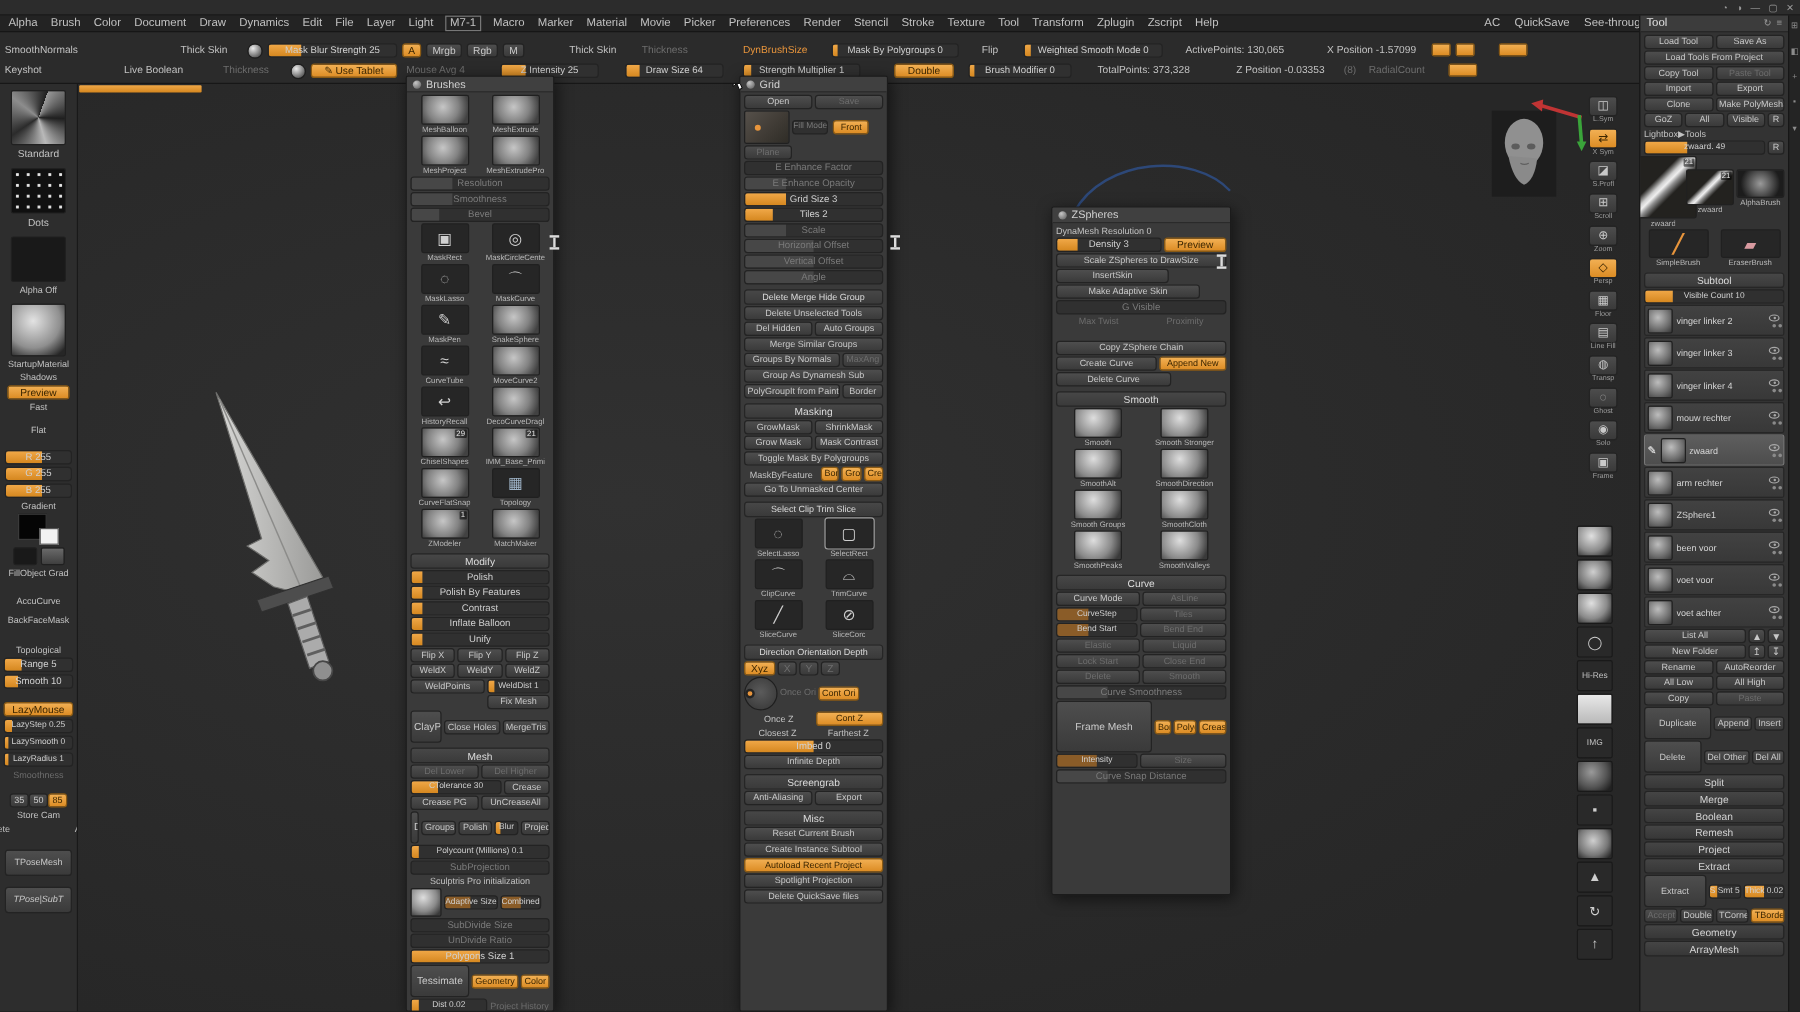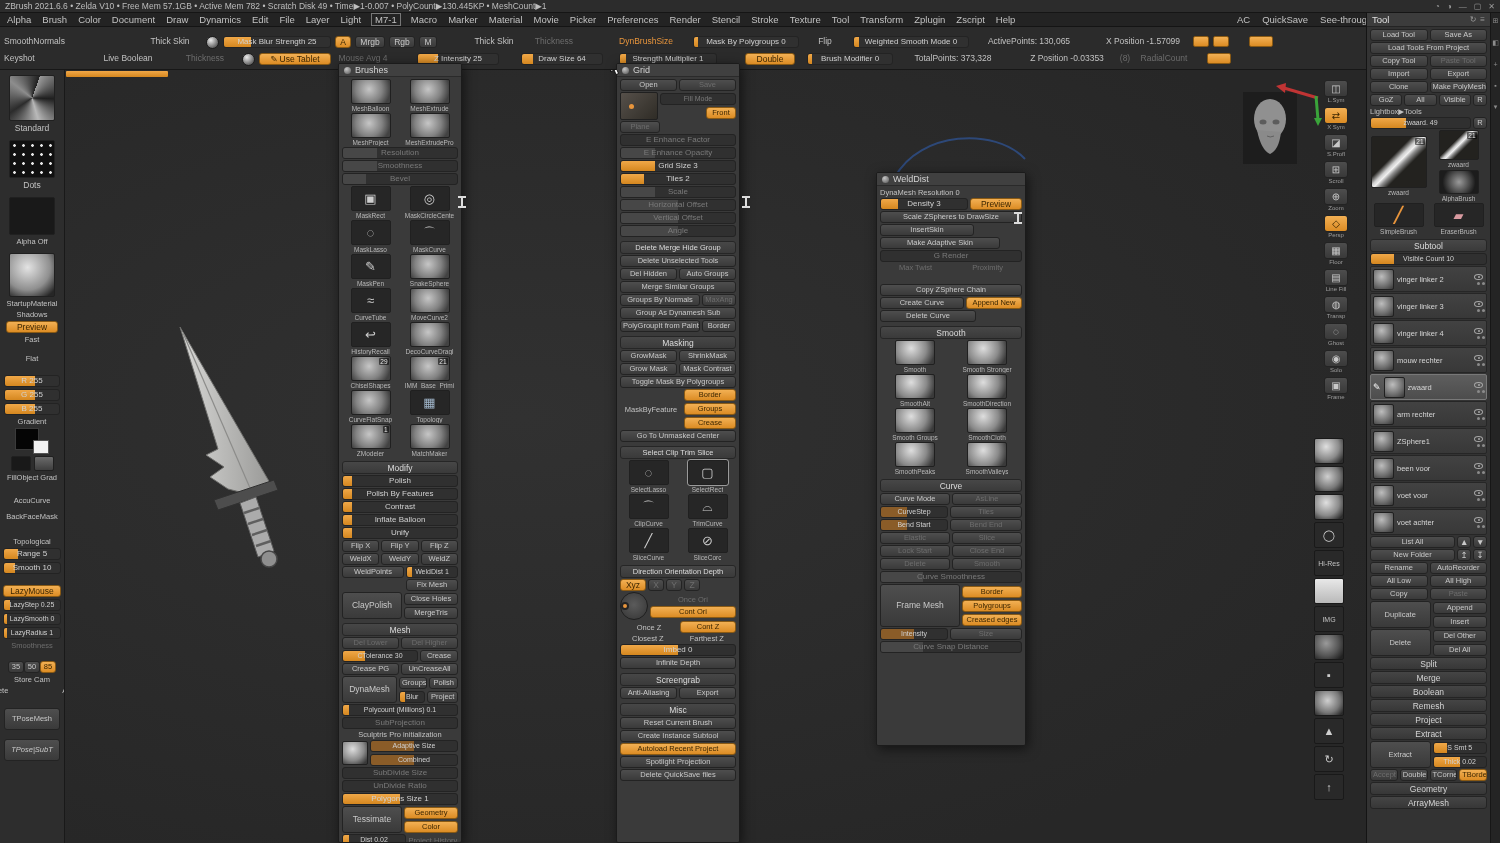--- a/index.html
+++ b/index.html
@@ -35,21 +35,21 @@
 .lab{font-size:8.5px;color:#c2c2c2;text-align:center;white-space:nowrap;overflow:hidden;}
 .lab.c-d{color:#6d6d6d;}
 .lab.c-otx{color:#e8953c;}
 .lab.c-al{text-align:left;}
 .chip{height:11px;border-radius:2px;background:linear-gradient(#f2b054,#dc8c24);border:1px solid #8a5a14;}
 .hdr{margin-top:3px;font-size:8.5px;color:#dcdcdc;text-align:center;background:linear-gradient(#474747,#3a3a3a);border:1px solid #262626;border-radius:3px;height:13px;line-height:12px;white-space:nowrap;overflow:hidden;}
 .hdr.c-sm{font-size:7.5px;}
 .shdr{font-size:8.5px;color:#d4d4d4;text-align:center;background:linear-gradient(#454545,#373737);border:1px solid #242424;border-radius:3px;height:13px;line-height:12px;}
 .wrow{display:flex;align-items:center;gap:2px;}
 .wrow>.btn,.wrow>.sld,.wrow>.shdr{flex:1;}
-.wcol{display:flex;flex-direction:column;gap:2px;flex:1;}
+.wcol{display:flex;gap:2px;flex:1;}
 .wgap{flex:0 0 auto;}
 .wicon{width:13px;height:13px;border-radius:50%;background:radial-gradient(circle at 35% 30%,#ececec,#7a7a7a 60%,#2e2e2e);border:1px solid #1d1d1d;flex:0 0 auto;}
 .thumb{position:relative;background:radial-gradient(circle at 45% 40%,#c6c6c6,#828282 52%,#424242 85%);border:1px solid #202020;border-radius:2px;display:flex;align-items:center;justify-content:center;color:#c9c9c9;flex:0 0 auto;}
 .k-swirl{background:conic-gradient(from 20deg,#999,#1f1f1f,#b9b9b9,#2b2b2b,#8d8d8d,#1f1f1f);}
 .k-dots{background-color:#101010;background-image:radial-gradient(#e6e6e6 1.1px,transparent 1.6px);background-size:9px 9px;}
 .k-dark,.k-dark2{background:#191919;}
 .k-gray{background:linear-gradient(#6a6a6a,#3f3f3f);}
 .k-material{background:radial-gradient(circle at 40% 32%,#e3e3e3,#8f8f8f 58%,#262626 90%);}
 .k-photo{background:linear-gradient(135deg,#56504a,#2f2c26);}
 .k-photo::after{content:"";position:absolute;left:8px;top:11px;width:5px;height:5px;border-radius:50%;background:#e8953c;}
@@ -114,21 +114,20 @@
 .eye::after{content:"";position:absolute;left:2.5px;top:1px;width:2px;height:2px;background:#a8a8a8;border-radius:50%;}
 .ddots{display:inline-block;width:3px;height:3px;border-radius:50%;background:#8a8a8a;box-shadow:5px 0 0 #8a8a8a;}
 .overlay{position:absolute;pointer-events:none;}
 </style>
 </head>
 <body>
 
 <div class="screen">
 
   <div class="titlebar">
-    <span>ZBrush 2021.6.6  •  Zelda V10  •  Free Mem 57.1GB  •  Active Mem 782  •  Scratch Disk 49  •  Time▶1-0.007  •  PolyCount▶130.445KP  •  MeshCount▶1</span>
     <span class="tbicons">
       <span>◔</span>
       <span>◑</span>
       <span>—</span>
       <span>▢</span>
       <span>✕</span>
     </span>
   </div>
 
   <div class="menubar">
@@ -797,21 +796,21 @@
         <div class="btn c-sm">Create Instance Subtool</div>
         <div class="btn c-o c-sm">Autoload Recent Project</div>
         <div class="btn c-sm">Spotlight Projection</div>
         <div class="btn c-sm">Delete QuickSave files</div>
       </div>
   </div>
 
   <div class="fpanel" style="left:876px;top:172px;width:150px;height:574px;">
     <div class="ptitle">
       <span class="pdot"></span>
-      <span>WeldDist</span>
+      <span>ZSpheres</span>
     </div>
     <div class="pbody">
         <div class="lab c-al c-sm">DynaMesh Resolution 0</div>
         <div class="wrow">
           <div class="sld">
             <div class="fill" style="width: 20%;"></div>
             <div class="slbl">Density 3</div>
           </div>
           <div class="btn c-o" style="width: 52px; flex: 0 0 auto;">Preview</div>
         </div>
@@ -819,21 +818,21 @@
         <div class="wrow">
           <div class="btn c-sm">InsertSkin</div>
           <div class="wgap" style="width: 46px; flex: 0 0 auto;"></div>
         </div>
         <div class="wrow">
           <div class="btn c-sm">Make Adaptive Skin</div>
           <div class="wgap" style="width: 20px; flex: 0 0 auto;"></div>
         </div>
         <div class="sld c-d">
           <div class="fill" style="width: 0%;"></div>
-          <div class="slbl">G Render</div>
+          <div class="slbl">G Visible</div>
         </div>
         <div class="wrow">
           <div class="lab c-d c-sm" style="flex: 1 1 auto;">Max Twist</div>
           <div class="lab c-d c-sm" style="flex: 1 1 auto;">Proximity</div>
         </div>
         <div class="wgap" style="height: 10px;"></div>
         <div class="btn c-sm">Copy ZSphere Chain</div>
         <div class="wrow">
           <div class="btn c-sm">Create Curve</div>
           <div class="btn c-o c-sm" style="width: 56px; flex: 0 0 auto;">Append New</div>
@@ -897,21 +896,21 @@
         </div>
         <div class="wrow">
           <div class="sld c-od c-sm">
             <div class="fill" style="width: 40%;"></div>
             <div class="slbl">Bend Start</div>
           </div>
           <div class="btn c-d c-sm">Bend End</div>
         </div>
         <div class="wrow">
           <div class="btn c-d c-sm">Elastic</div>
-          <div class="btn c-d c-sm">Slice</div>
+          <div class="btn c-d c-sm">Liquid</div>
         </div>
         <div class="wrow">
           <div class="btn c-d c-sm">Lock Start</div>
           <div class="btn c-d c-sm">Close End</div>
         </div>
         <div class="wrow">
           <div class="btn c-d c-sm">Delete</div>
           <div class="btn c-d c-sm">Smooth</div>
         </div>
         <div class="sld c-d">

